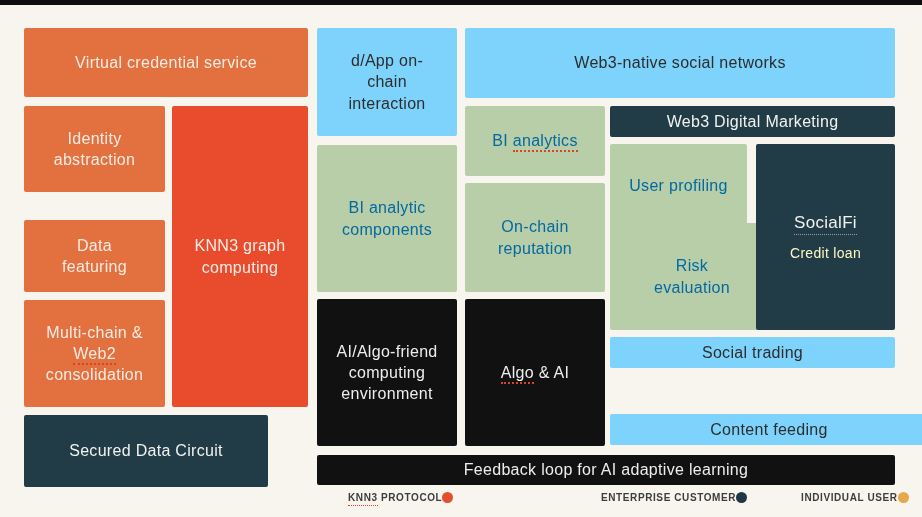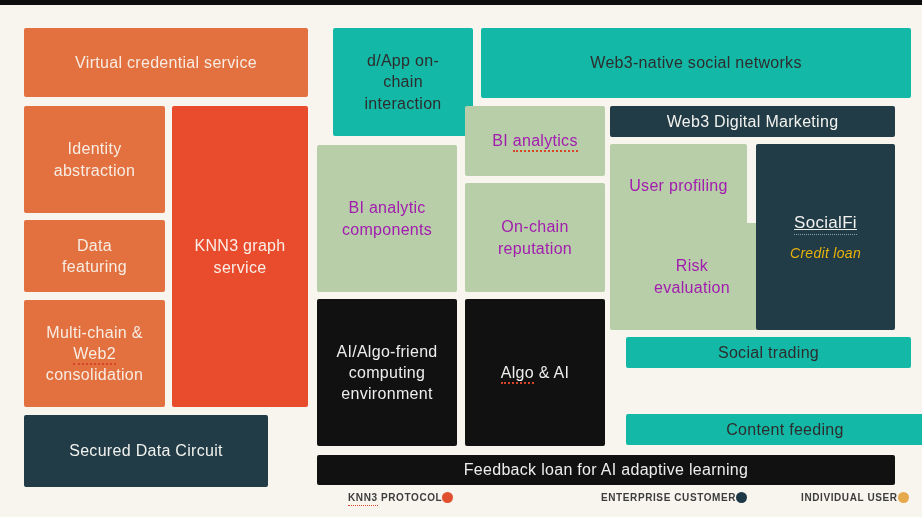--- a/index.html
+++ b/index.html
@@ -8,59 +8,59 @@
     font-family:"Liberation Sans",sans-serif;
   }
   .topbar{position:absolute;left:0;top:0;width:922px;height:5px;background:#0e0e0e;}
   .box{
     position:absolute;display:flex;align-items:center;justify-content:center;
     text-align:center;border-radius:2px;font-size:16px;font-weight:500;
     letter-spacing:.3px;line-height:1.32;
   }
   .orange{background:#e2713f;color:#f8ece3;}
   .red{background:#e84c2c;color:#faeee8;}
-  .amber{background:#14b8a6;color:#2d2d2d;margin-left:16px;}
-  .green{background:#b8cea8;color:#a21caf;align-items:center;}
+  .amber{background:#7dd3fc;color:#2d2d2d;}
+  .green{background:#b8cea8;color:#0369a1;align-items:center;}
   .navy{background:#213b47;color:#f2f2ee;text-align:center;}
   .black{background:#111111;color:#ededed;}
   .lbl{display:block;}
   .line{display:block;}
   .u-red{border-bottom:2px dotted #d64527;padding-bottom:1px;}
-  .u-light{border-bottom:1px dotted rgba(255,255,255,.5);padding-bottom:2px;text-decoration:underline;}
+  .u-light{border-bottom:1px dotted rgba(255,255,255,.5);padding-bottom:2px;}
   .w124{max-width:124px;}
   .w112{max-width:112px;}
   .w104{max-width:104px;}
   .w100{max-width:100px;}
   .w90{max-width:90px;}
   .socialfi-title{font-size:17px;}
-  .socialfi-sub{font-size:14px;color:#eab308;margin-top:10px;letter-spacing:.3px;font-style:italic;}
+  .socialfi-sub{font-size:14px;color:#fef9c3;margin-top:10px;letter-spacing:.3px;}
   .legend-item{
     position:absolute;top:492px;display:flex;align-items:center;
     font-size:10px;font-weight:700;letter-spacing:.6px;color:#3d3d3d;white-space:nowrap;
   }
   .legend-dot{width:11px;height:11px;border-radius:50%;display:inline-block;}
   .u-red-sm{border-bottom:1px dotted #d64527;padding-bottom:2px;}
 </style>
 </head>
 <body>
 
 <div class="stage">
 
   <div class="topbar"></div>
 
   <div class="box orange" style="left:24px;top:28px;width:284px;height:69px">
     <span class="lbl">Virtual credential service</span>
   </div>
 
-  <div class="box orange" style="left:24px;top:106px;width:141px;height:107px">
+  <div class="box orange" style="left:24px;top:106px;width:141px;height:86px">
     <span class="lbl w124">Identity abstraction</span>
   </div>
 
   <div class="box red" style="left:172px;top:106px;width:136px;height:301px">
-    <span class="lbl w104">KNN3 graph service</span>
+    <span class="lbl w104">KNN3 graph computing</span>
   </div>
 
   <div class="box orange" style="left:24px;top:220px;width:141px;height:72px">
     <span class="lbl w90">Data featuring</span>
   </div>
 
   <div class="box orange" style="left:24px;top:300px;width:141px;height:107px">
     <div class="lbl">
       <span class="line">Multi-chain &amp;</span>
       <span class="line"><span class="u-red">Web2</span></span>
@@ -128,21 +128,21 @@
   <div class="box amber" style="left:610px;top:337px;width:285px;height:31px">
     <span class="lbl">Social trading</span>
   </div>
 
 
   <div class="box amber" style="left:610px;top:414px;width:318px;height:31px">
     <span class="lbl">Content feeding</span>
   </div>
 
   <div class="box black" style="left:317px;top:455px;width:578px;height:30px">
-    <span class="lbl">Feedback loan for AI adaptive learning</span>
+    <span class="lbl">Feedback loop for AI adaptive learning</span>
   </div>
 
   <div class="legend-item" style="left:348px">
     <span class="legend-label"><span class="u-red-sm">KNN3</span>
       <span>PROTOCOL</span></span>
     <span class="legend-dot" style="background:#e0502e"></span>
   </div>
 
   <div class="legend-item" style="left:601px">
     <span class="legend-label">ENTERPRISE CUSTOMER</span>

